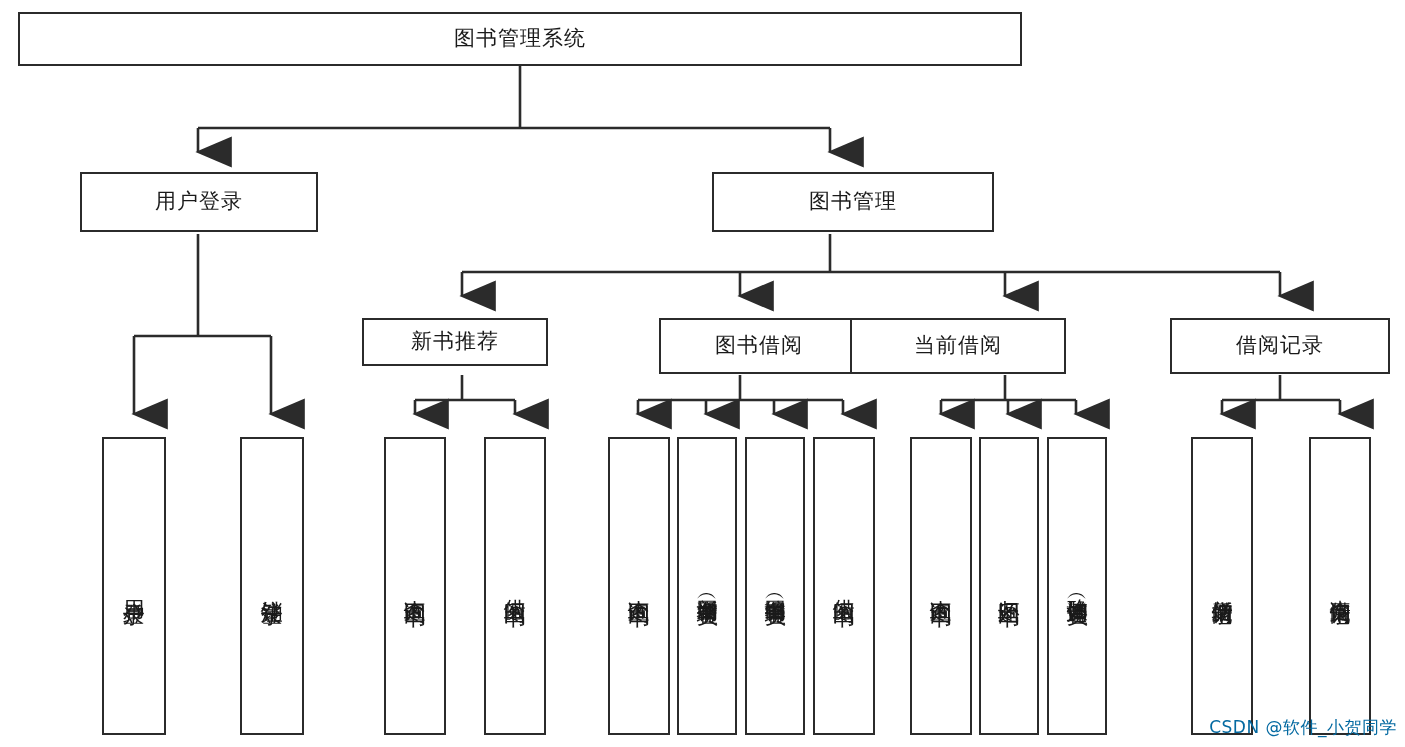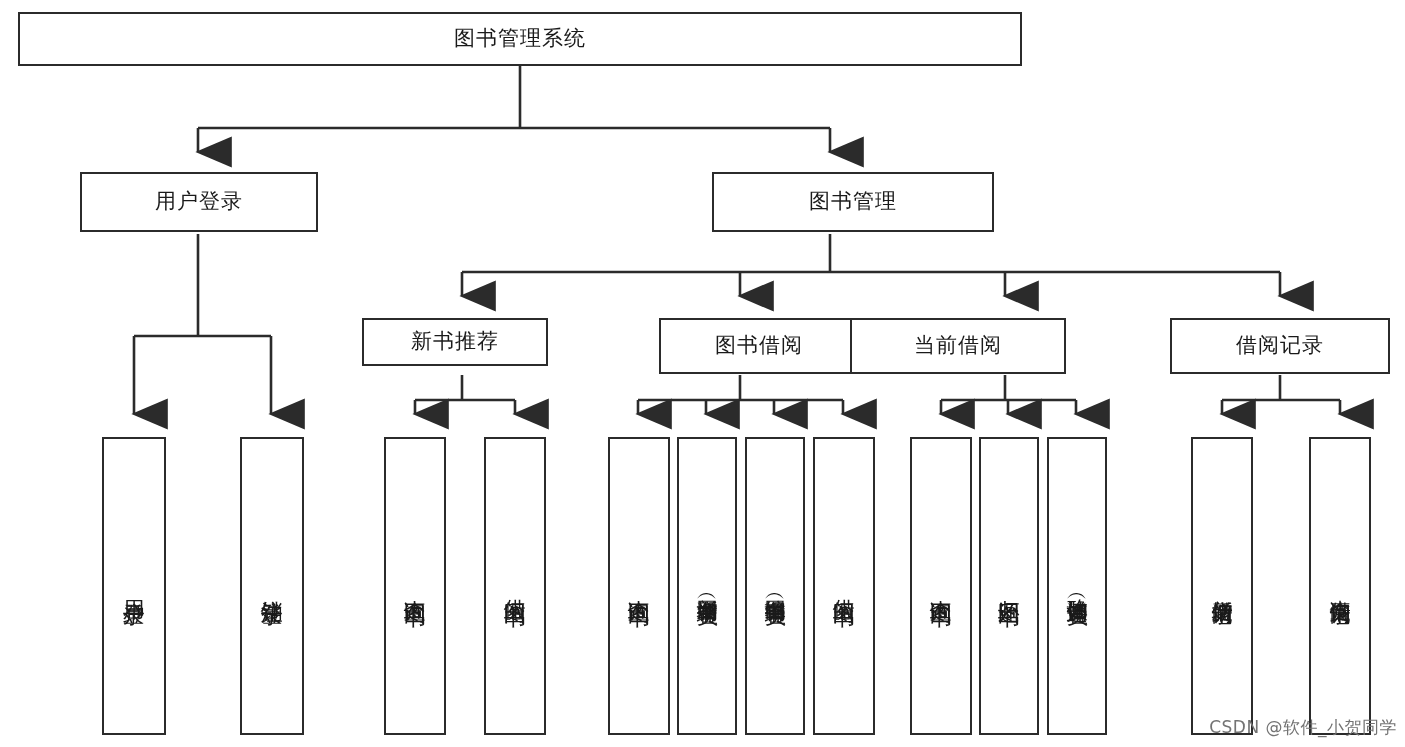--- a/index.html
+++ b/index.html
@@ -58,21 +58,21 @@
     white-space: nowrap;
   }
   .node-title {
     font-size: 22px;
   }
   .watermark {
     position: absolute;
     right: 8px;
     bottom: 8px;
     font-size: 17px;
-    color: #737373;
+    color: #0369a1;
     letter-spacing: 0.5px;
     white-space: nowrap;
     user-select: none;
   }
 </style>
 </head>
 <body>
 
 <div id="diagram-root">
 

